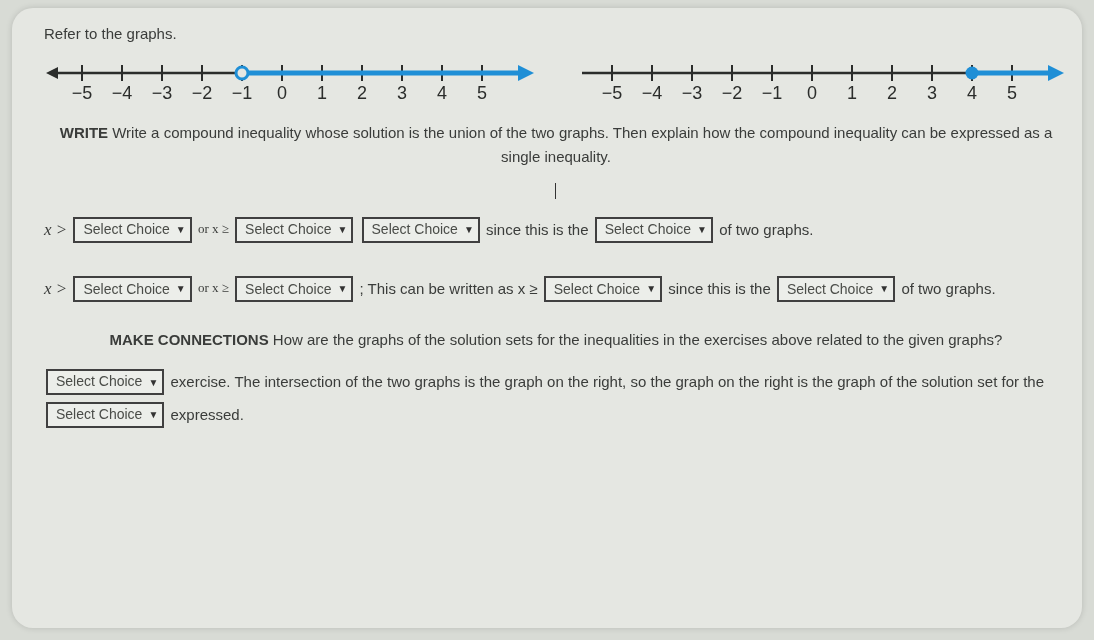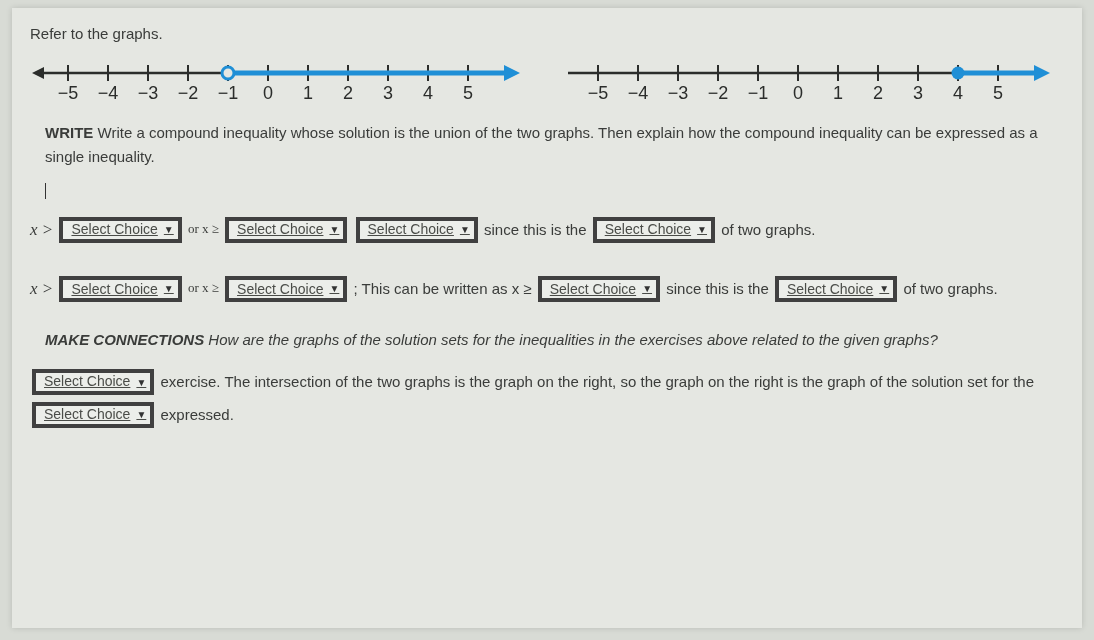--- a/index.html
+++ b/index.html
@@ -8,61 +8,61 @@
     padding: 0;
     background: #d8dbd5;
     font-family: Arial, Helvetica, sans-serif;
     width: 1094px;
     height: 640px;
     overflow: hidden;
   }
   .page {
     background: #e5e7e2;
     margin: 8px 12px;
-    padding: 14px 18px 18px 18px;
+    padding: 14px 18px 18px 32px;
     box-shadow: 0 0 6px rgba(0,0,0,0.15);
     min-height: 620px;
     color: #3a3c3a;
     font-size: 15px;
     line-height: 1.55;
+    border-radius: 21px;
   }
   .intro { margin-bottom: 6px; font-size: 15px; }
   .graphs-row {
     display: flex;
     gap: 40px;
     margin: 6px 0 10px 0;
   }
   .numline { width: 490px; height: 60px; }
-  .para { margin: 6px 0 10px 15px; }
+  .para { margin: 6px 0 10px 4px; text-align: center; }
   .lead { font-weight: bold; }
   .cursor {
     display:inline-block;
     width:1px; height:16px;
     background:#333;
     vertical-align:middle;
     margin-right:2px;
   }
   .flow {
     display:block;
     line-height: 2.2;
   }
   .flow > * { vertical-align: middle; }
   .sel {
     display:inline-flex;
     align-items:center;
     height:26px;
-    border:4px solid #404040;
+    border:2px solid #404040;
     background:#eceeea;
     padding:0 4px 0 8px;
     font-size:14px;
     color:#4a4c48;
     margin: 0 2px;
     cursor:pointer;
     gap:6px;
-    text-decoration:underline;
   }
   .sel .chev {
     font-size:10px;
     color:#333;
   }
   .mathit { font-style: italic; font-family: 'Times New Roman', serif; font-size:17px;}
   .ge { font-family: 'Times New Roman', serif; font-size:13px;}
   .spacer-top { height: 6px; }
 </style>
 </head>
@@ -196,21 +196,21 @@
     <span>since this is the</span>
     <span class="sel">
         <span>Select Choice</span>
         <span class="chev">▼</span>
       </span>
     <span>of two graphs.</span>
   </div>
 
   <div class="spacer-top"></div>
 
-  <div class="para" style="margin-top:14px;font-style:italic;">
+  <div class="para" style="margin-top:14px;">
     <span class="lead">MAKE CONNECTIONS</span><span> How are the graphs of the solution sets for the inequalities in the exercises above related to the given graphs?</span>
   </div>
   <div class="flow" style="margin-top:14px; line-height:2.1;">
     <span class="sel">
         <span>Select Choice</span>
         <span class="chev">▼</span>
       </span>
     <span>exercise. The intersection of the two graphs is the graph on the right, so the graph on the right is the graph of the solution set for the</span>
     <br>
     <span class="sel">

